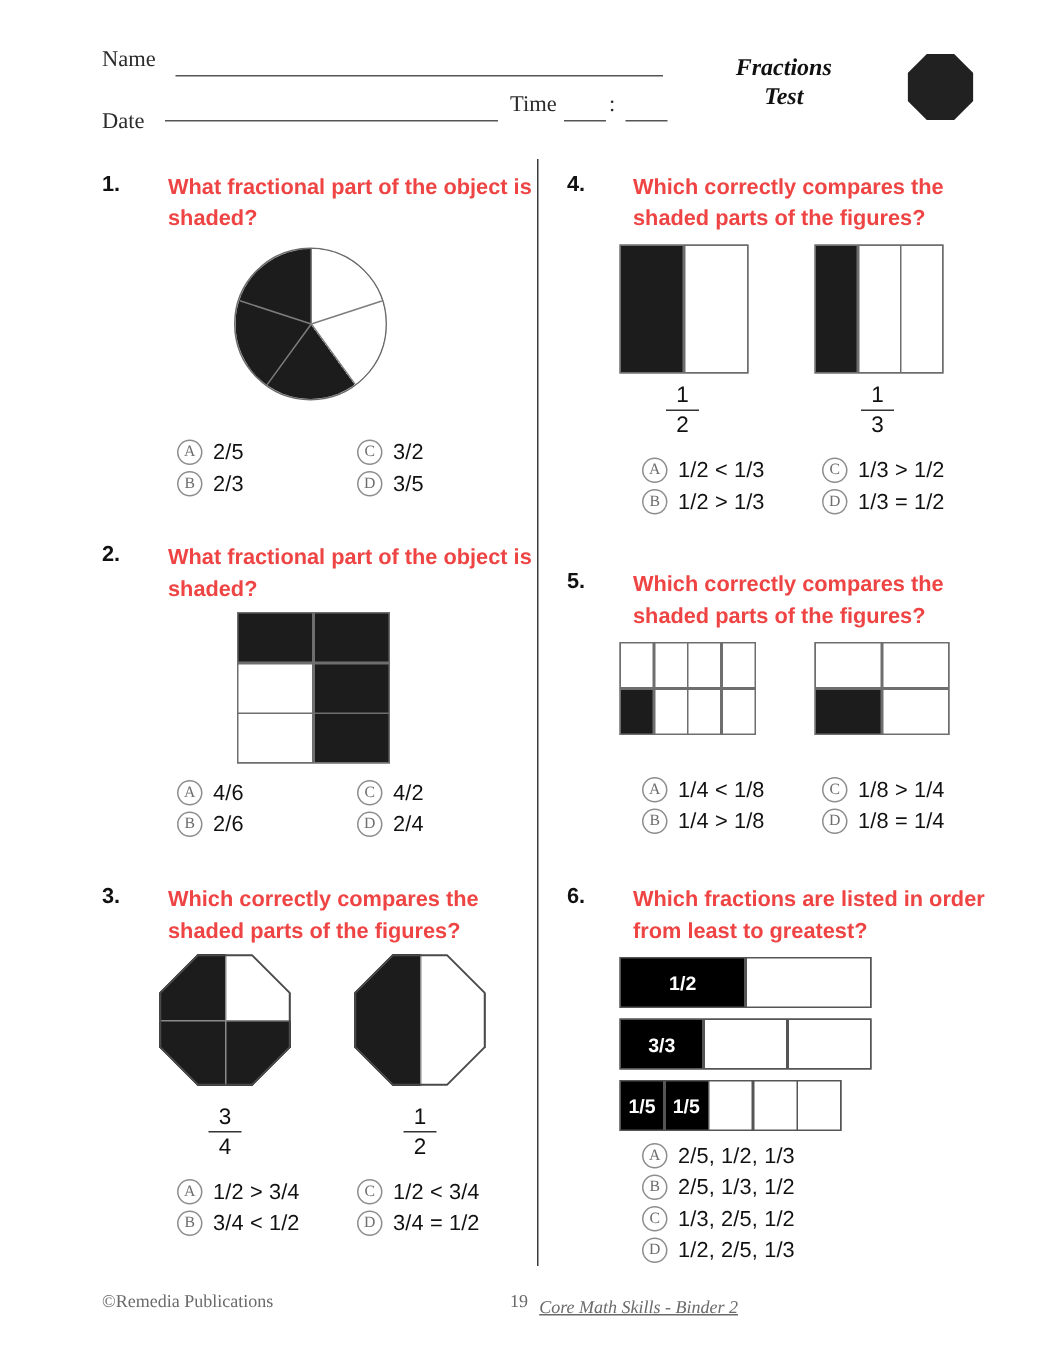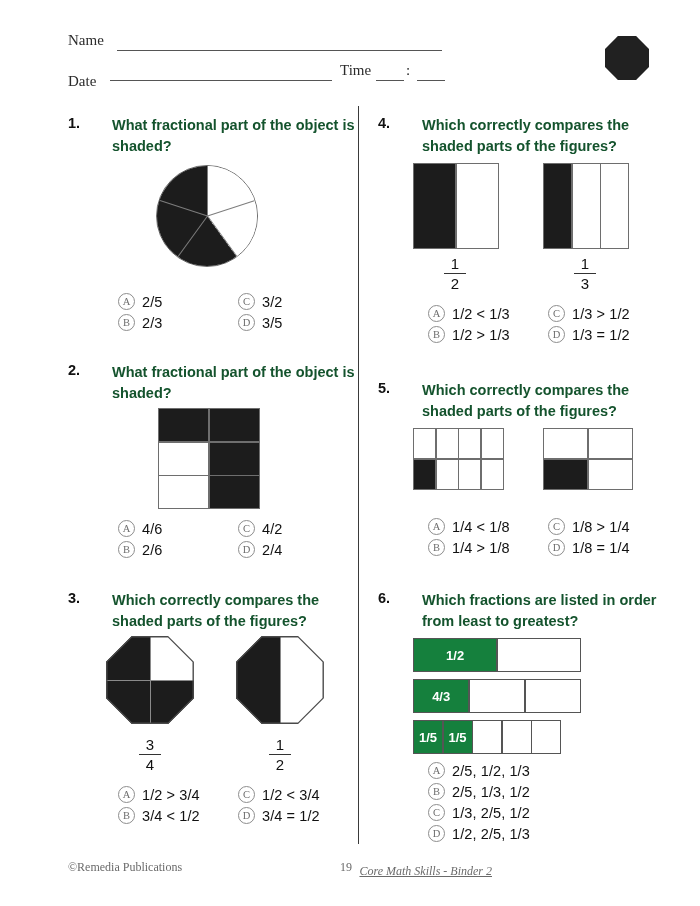--- a/index.html
+++ b/index.html
@@ -88,21 +88,21 @@
     font-weight: bold;
     color: #111;
   }
   .q-text {
     position: absolute;
     left: 44px; top: 0;
     width: 246px;
     font-size: 14.5px;
     font-weight: bold;
     line-height: 21px;
-    color: #14532d;
+    color: #ef4444;
   }
 
   
   .opts {
     position: absolute;
     left: 44px;
     width: 246px;
   }
   .opt {
     position: absolute;
@@ -228,21 +228,21 @@
   .fbar-cell {
     background: #ffffff;
     display: flex;
     align-items: center;
     justify-content: center;
     font-size: 13px;
     font-weight: bold;
     color: #1c1c1c;
   }
   .fbar-cell.shaded {
-    background: #15803d;
+    background: #000000;
     color: #ffffff;
   }
 
   
   .footer {
     position: absolute;
     left: 0; bottom: 28px;
     width: 554px;
     height: 18px;
     font-family: "Liberation Serif", serif;
@@ -261,20 +261,24 @@
   <div class="rule name-rule"></div>
 
   <div class="hdr-line date-label">Date</div>
   <div class="rule date-rule"></div>
 
   <div class="hdr-line time-label">Time</div>
   <div class="rule time-rule-1"></div>
   <div class="time-colon">:</div>
   <div class="rule time-rule-2"></div>
 
+  <div class="test-title">
+    <div>Fractions</div>
+    <div>Test</div>
+  </div>
 
   <div class="logo-octagon"></div>
 </div>
 
 <div class="divider"></div>
 
 <div class="q" style="left:68px; top:115px;">
   <div class="q-num">1.</div>
   <div class="q-text">What fractional part of the object is shaded?</div>
 
@@ -505,21 +509,21 @@
 <div class="q" style="left:378px; top:590px;">
   <div class="q-num">6.</div>
   <div class="q-text">Which fractions are listed in order from least to greatest?</div>
 
   <div class="fbar" style="left:35px; top:48px; width:168px; height:34px;">
     <div class="fbar-cell shaded" style="flex:1;">1/2</div>
     <div class="fbar-cell" style="flex:1;"></div>
   </div>
 
   <div class="fbar" style="left:35px; top:89px; width:168px; height:34px;">
-    <div class="fbar-cell shaded" style="flex:1;">4/3</div>
+    <div class="fbar-cell shaded" style="flex:1;">3/3</div>
     <div class="fbar-cell" style="flex:1;"></div>
     <div class="fbar-cell" style="flex:1;"></div>
   </div>
 
   <div class="fbar" style="left:35px; top:130px; width:148px; height:34px;">
     <div class="fbar-cell shaded" style="flex:1;">1/5</div>
     <div class="fbar-cell shaded" style="flex:1;">1/5</div>
     <div class="fbar-cell" style="flex:1;"></div>
     <div class="fbar-cell" style="flex:1;"></div>
     <div class="fbar-cell" style="flex:1;"></div>

